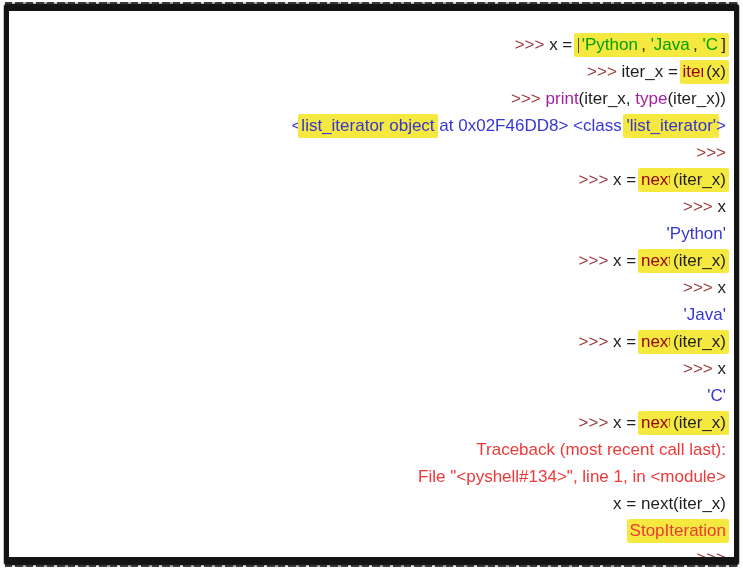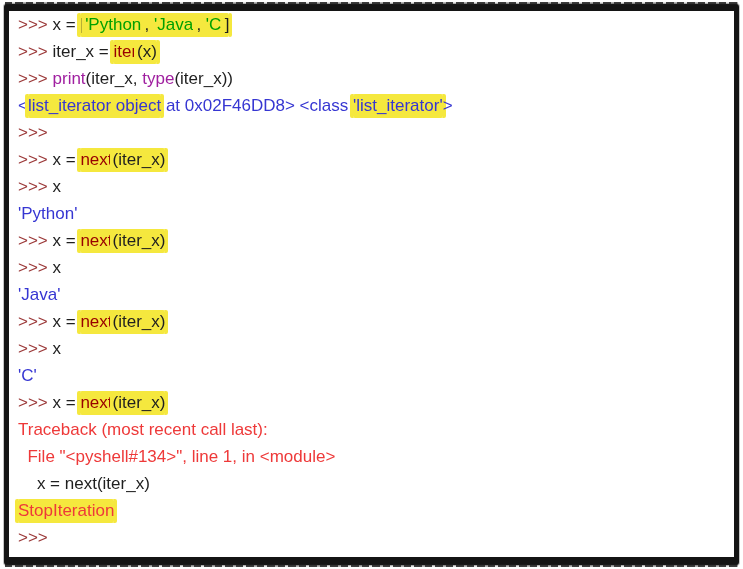--- a/index.html
+++ b/index.html
@@ -28,26 +28,27 @@
     height: 3px;
     background: repeating-linear-gradient(90deg,
       #1a1a1a 0 7px, rgba(26,26,26,0.15) 7px 10px, #1a1a1a 10px 18px, rgba(26,26,26,0.4) 18px 21px);
     opacity: 0.85;
   }
   .frame::before { top: -9px; }
   .frame::after  { bottom: -10px; }
   .console {
     position: absolute;
     inset: 0;
-    padding: 0 8px 2px 9px;
+    padding: 20px 8px 2px 9px;
     white-space: pre;
     font-size: 17px;
     line-height: 27px;
     cursor: text;
     overflow: hidden;
+    text-align: right;
   }
   .line { height: 27px; }
   .hl {
     background: var(--hl, #f5e83e);
     box-shadow: -3px 0 0 var(--hl, #f5e83e), 3px 0 0 var(--hl, #f5e83e);
     border-radius: 2px;
     padding: 2px 0 3px 0;
   }
 </style>
 </head>

